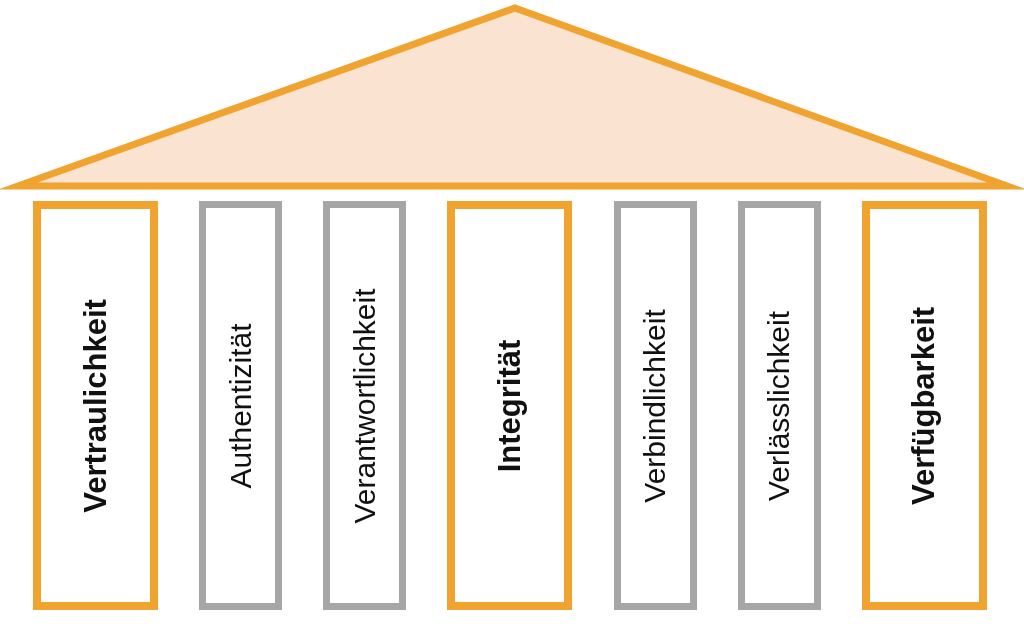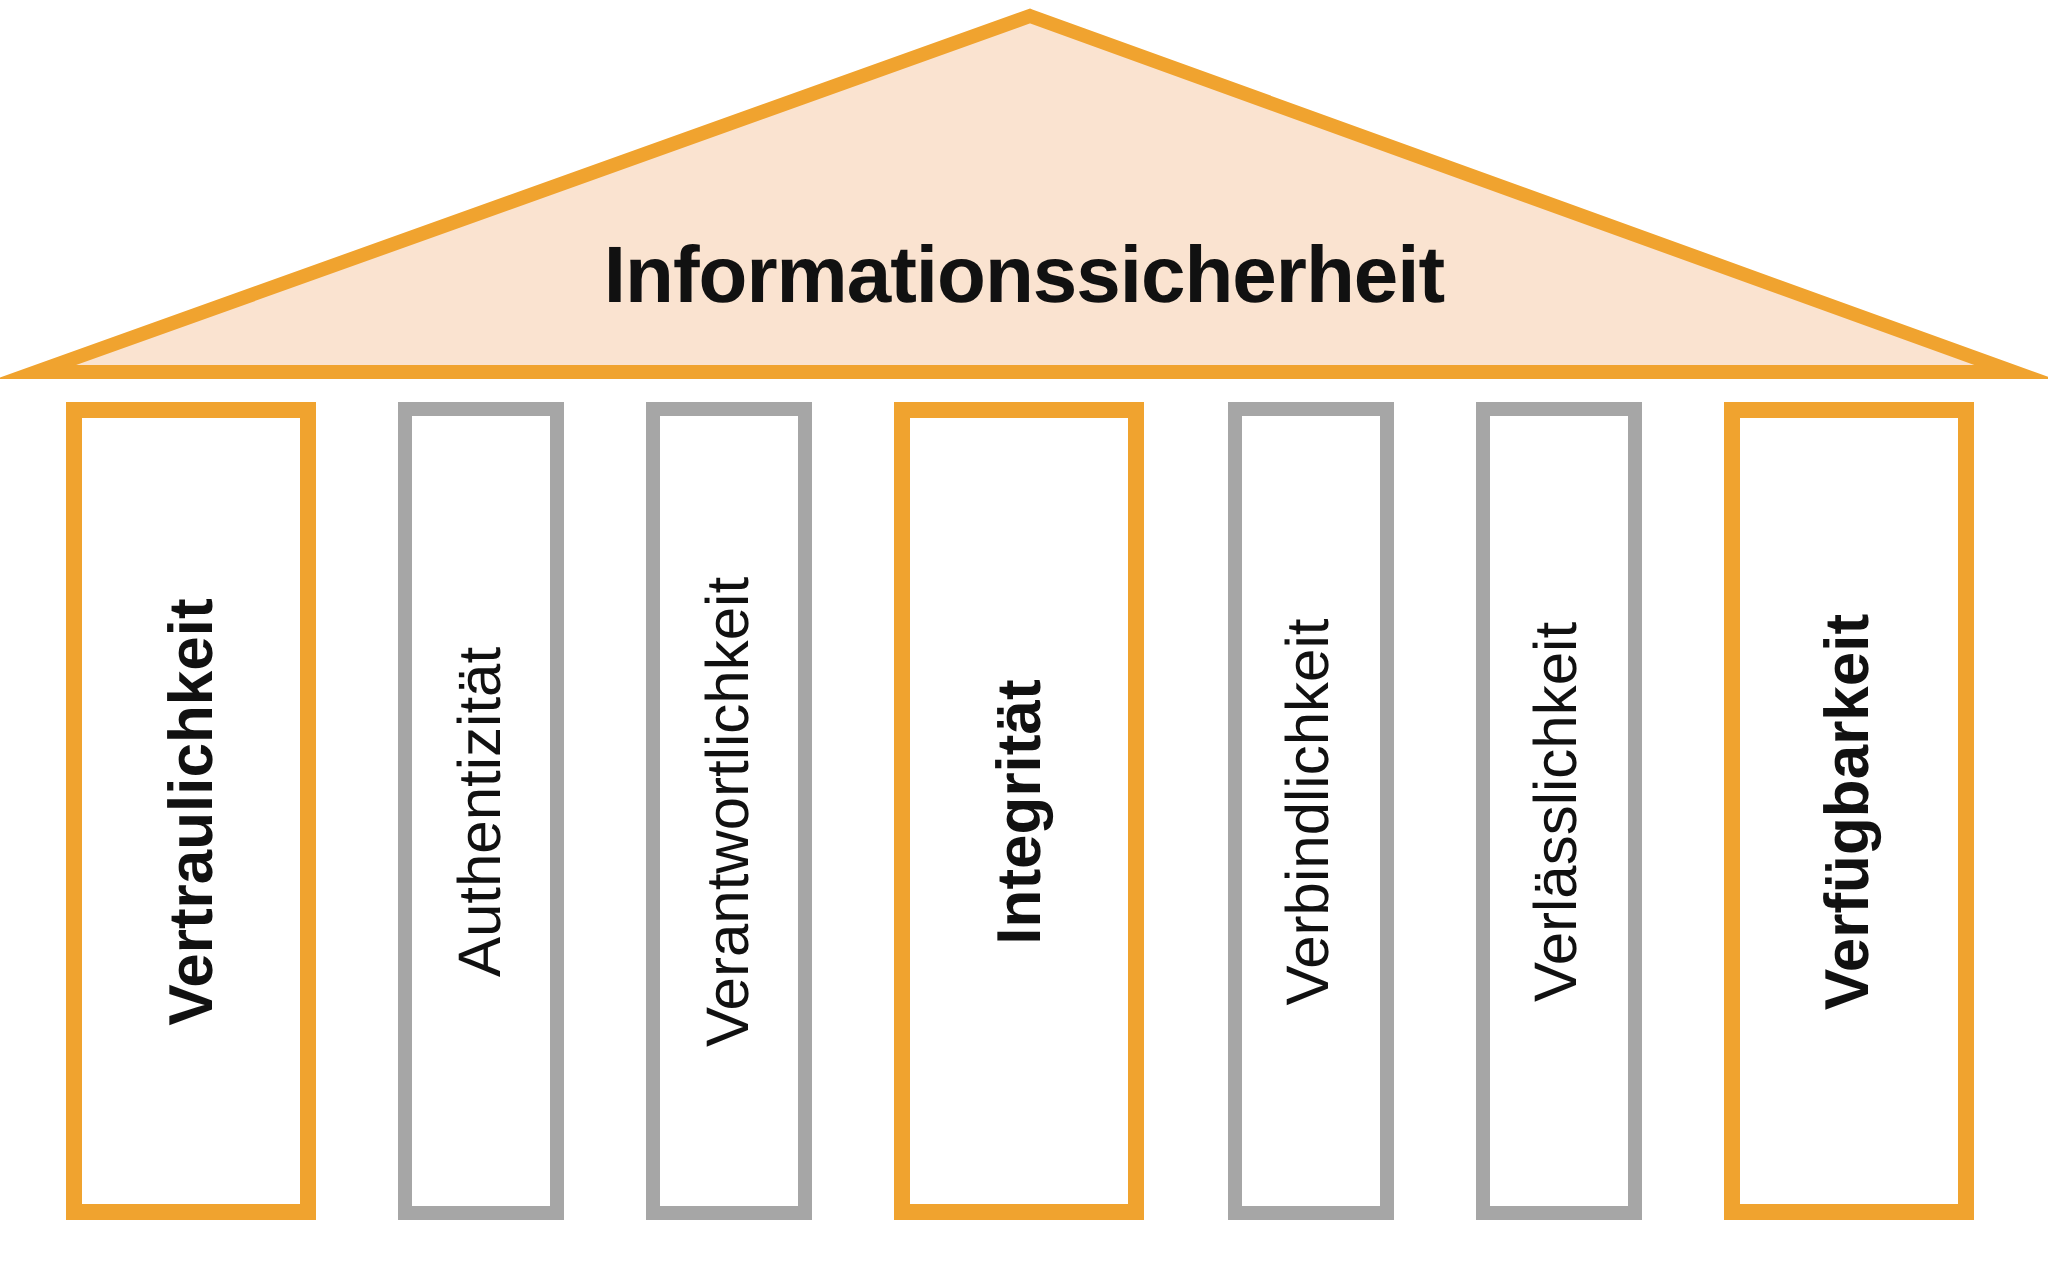--- a/index.html
+++ b/index.html
@@ -84,21 +84,20 @@
 </style>
 </head>
 <body>
 
 <div class="stage">
 
   <svg class="roof-svg" viewBox="0 0 1024 200" aria-hidden="true">
     <polygon points="515,8 1007,186 18,186"></polygon>
   </svg>
 
-  <div class="roof-title">Informationssicherheit</div>
 
   <div class="pillars">
   <div class="pillar emphasized">
     <span class="pillar-label">Vertraulichkeit</span>
   </div>
 
   <div class="pillar standard">
     <span class="pillar-label">Authentizität</span>
   </div>
 

